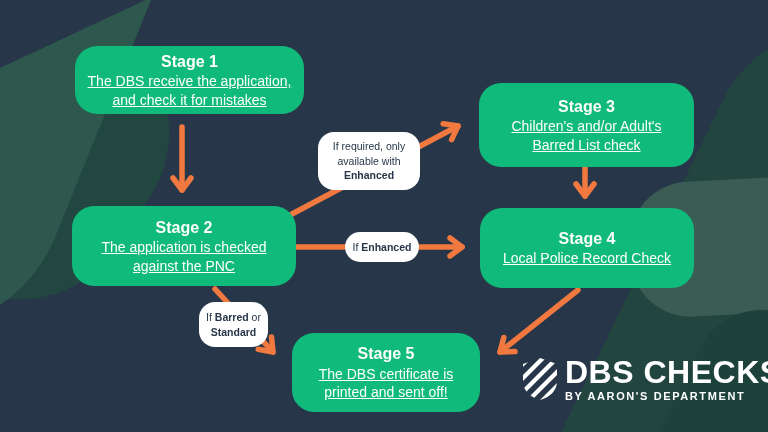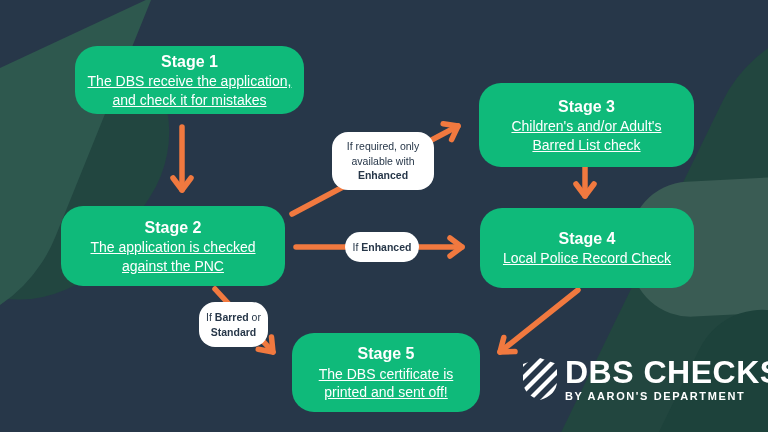--- a/index.html
+++ b/index.html
@@ -20,32 +20,32 @@
   .arrows{position:absolute;left:0;top:0;width:768px;height:432px;z-index:2;}
   
   .stage{
     position:absolute;z-index:3;background:#0fba7a;border-radius:22px;color:#fff;
     display:flex;flex-direction:column;justify-content:center;align-items:center;
     text-align:center;line-height:1.33;padding:0 10px;box-sizing:border-box;
   }
   .stage-title{font-size:16px;font-weight:700;}
   .stage-body{font-size:14px;font-weight:500;text-decoration:underline;}
   .s1{left:75px;top:28px;width:229px;height:68px;margin-top:18px;}
-  .s2{left:61px;top:206px;width:224px;height:80px;}
+  .s2{left:72px;top:206px;width:224px;height:80px;}
   .s3{left:479px;top:83px;width:215px;height:84px;}
   .s4{left:480px;top:208px;width:214px;height:80px;}
   .s5{left:292px;top:333px;width:188px;height:79px;}
   
   .pill{
     position:absolute;z-index:4;background:#fff;color:#273749;border-radius:16px;
     display:flex;flex-direction:column;justify-content:center;align-items:center;
     text-align:center;font-size:10.5px;line-height:1.4;box-sizing:border-box;
   }
   .pill b{font-weight:700;}
-  .pill-a{left:332px;top:132px;width:102px;height:58px;}
+  .pill-a{left:318px;top:132px;width:102px;height:58px;}
   .pill-b{left:345px;top:232px;width:74px;height:30px;border-radius:15px;flex-direction:row;}
   .pill-c{left:199px;top:302px;width:69px;height:45px;}
   
   .logo{position:absolute;left:522px;top:356px;z-index:5;display:flex;align-items:center;gap:7px;color:#fff;}
   .logo-text{display:flex;flex-direction:column;}
   .logo-title{font-size:32px;font-weight:700;letter-spacing:0.5px;line-height:1;white-space:nowrap;}
   .logo-sub{font-size:11px;font-weight:700;letter-spacing:1.6px;line-height:1;margin-top:3px;white-space:nowrap;}
 </style>
 </head>
 <body>

